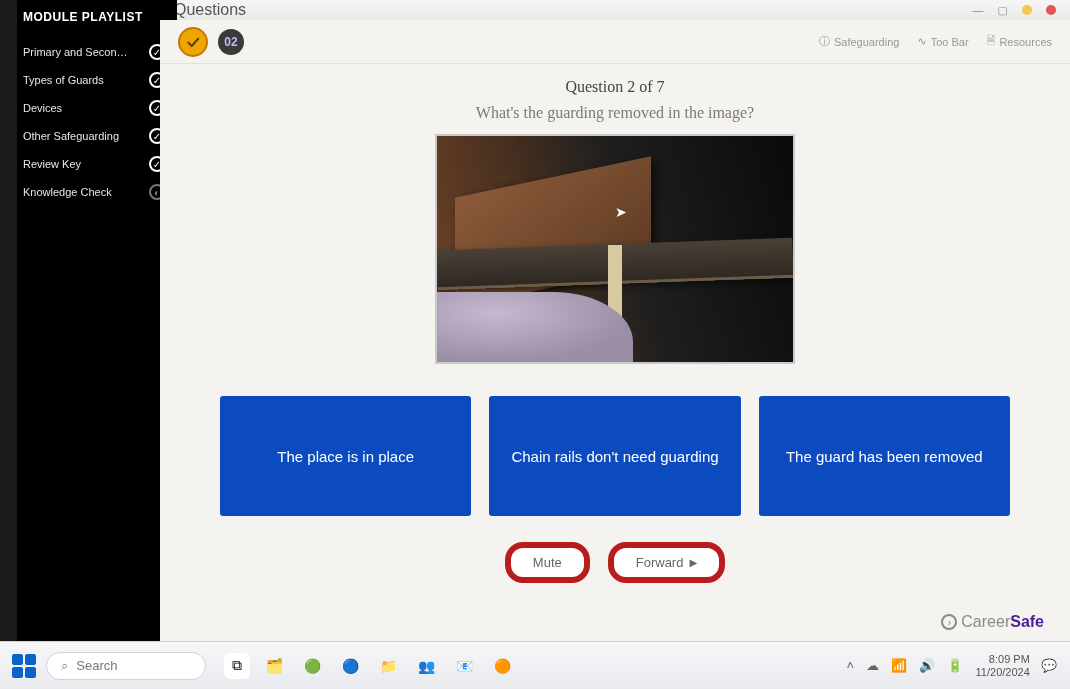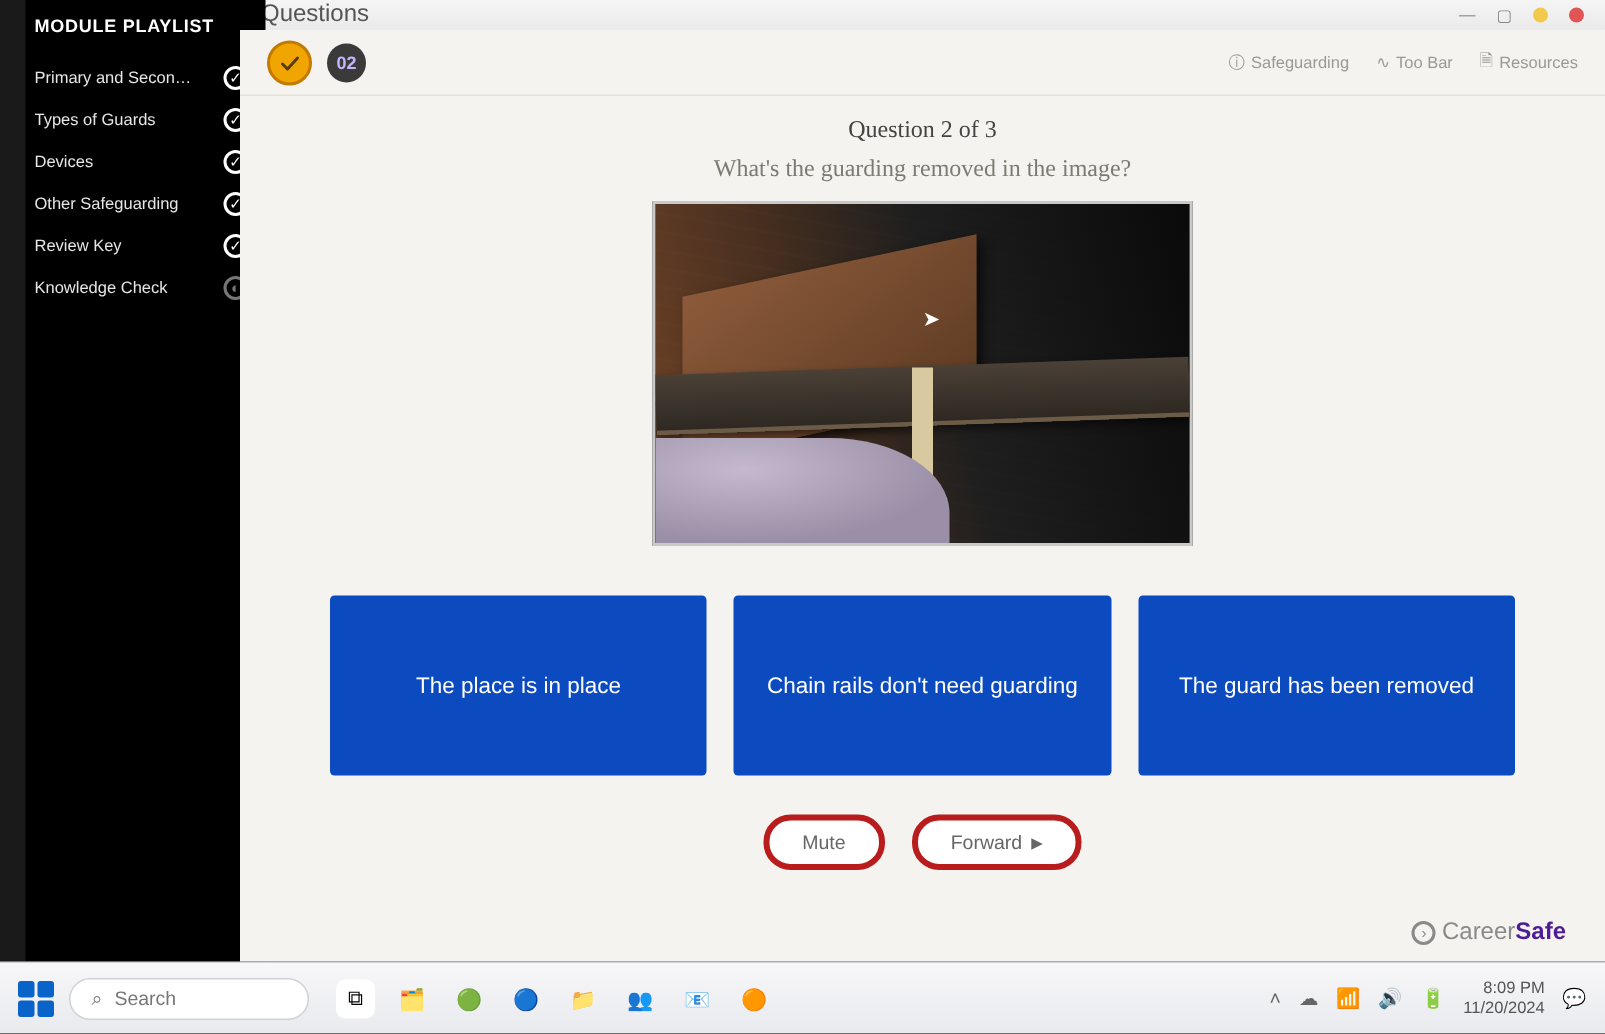--- a/index.html
+++ b/index.html
@@ -81,21 +81,21 @@
   .options { display:flex; gap:18px; justify-content:center; margin:28px 20px 0 20px; }
   .opt {
     flex:1; max-width:270px; min-height:120px;
     background:#0b4bbf; color:#fff; display:flex; align-items:center; justify-content:center;
     text-align:center; padding:18px; font-family: Georgia, "Times New Roman", serif; font-size:15px;
     border-radius:3px; cursor:pointer;
   }
 
   .controls { margin-top:26px; display:flex; gap:18px; justify-content:center; }
   .ctrl-btn {
-    border:4px solid #b91c1c; background:#fff; color:#666;
+    border:6px solid #b91c1c; background:#fff; color:#666;
     border-radius:18px; padding:7px 22px; font-size:13px; cursor:pointer;
     display:flex; align-items:center; gap:6px;
   }
   .ctrl-btn .chev { font-size:10px; }
 
   .brand { position:absolute; right:26px; bottom:10px; color:#8a8a8a; font-size:16px; display:flex; align-items:center; gap:4px; }
   .brand strong { color:#4c1d95; font-weight:700;margin-top:26px; }
   .brand .circ { width:16px;height:16px;border:2px solid #8a8a8a;border-radius:50%;display:flex;align-items:center;justify-content:center;font-size:10px;color:#8a8a8a;}
 
   
@@ -180,21 +180,21 @@
           <span>Too Bar</span>
         </span>
         <span class="hdr-link">
           <span>🗎</span>
           <span>Resources</span>
         </span>
       </div>
     </div>
 
     <div class="quiz-area">
-      <div class="qcount">Question 2 of 3</div>
+      <div class="qcount">Question 2 of 7</div>
       <div class="prompt">What's the guarding removed in the image?</div>
 
       <div class="image-wrap">
         <div class="scene"></div>
         <div class="plank"></div>
         <div class="beam"></div>
         <div class="post"></div>
         <div class="cloth"></div>
         <div class="cursor">➤</div>
       </div>

